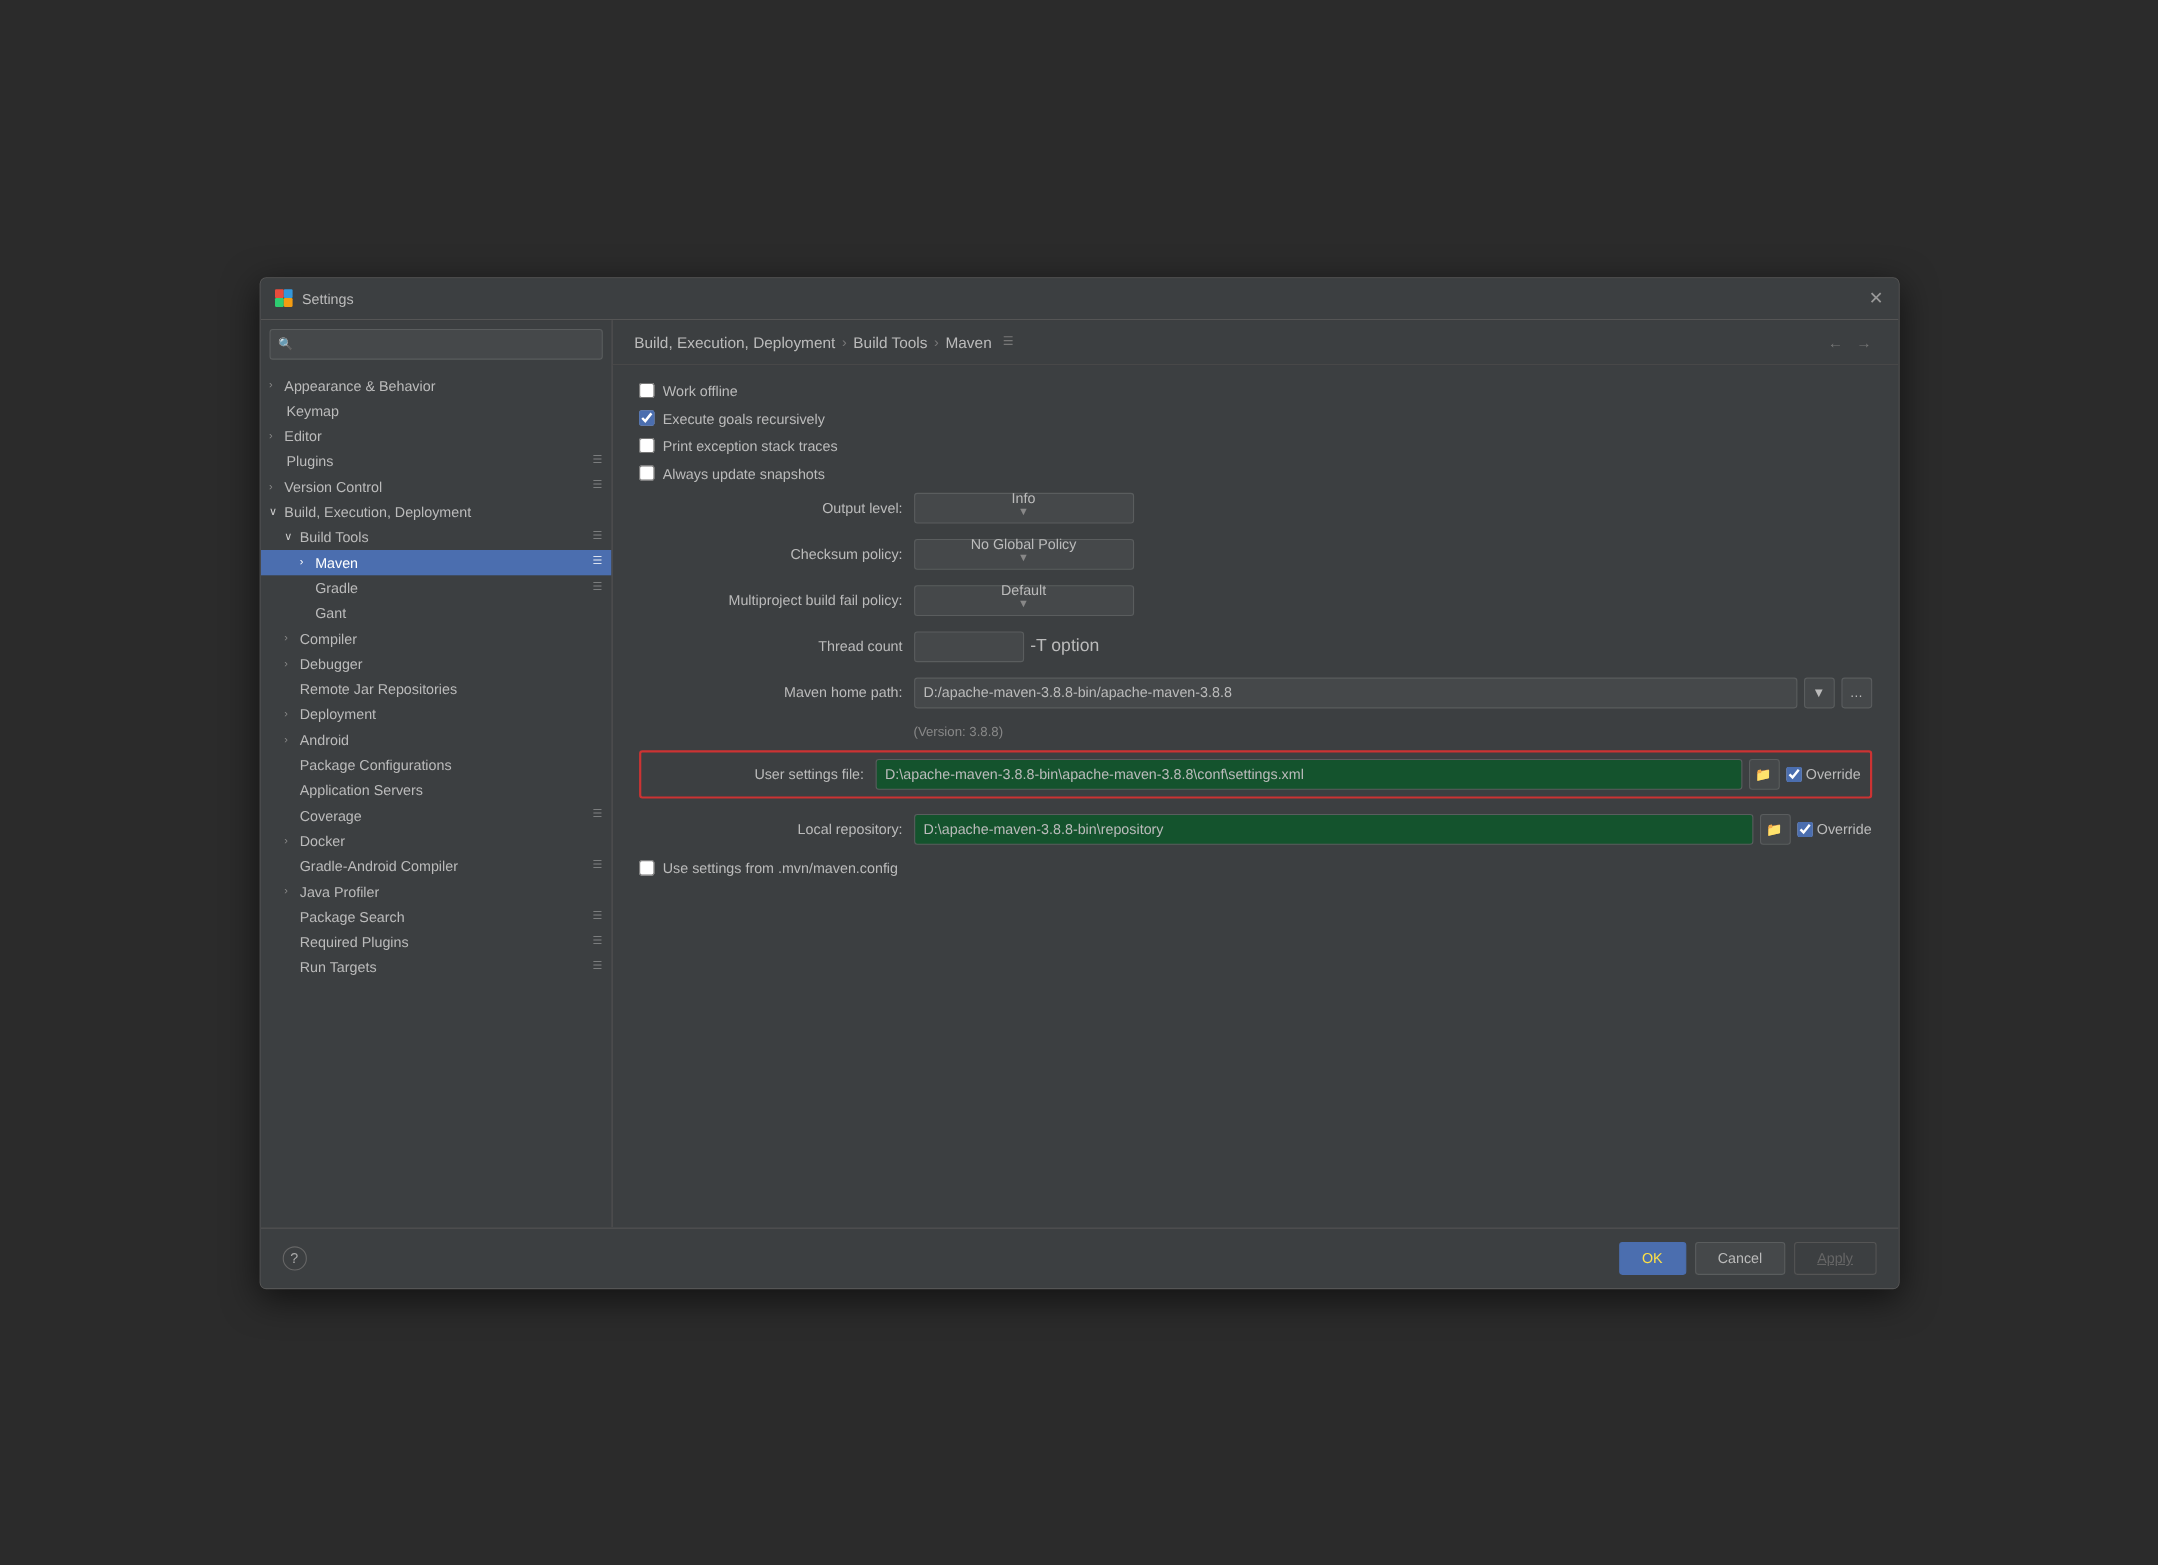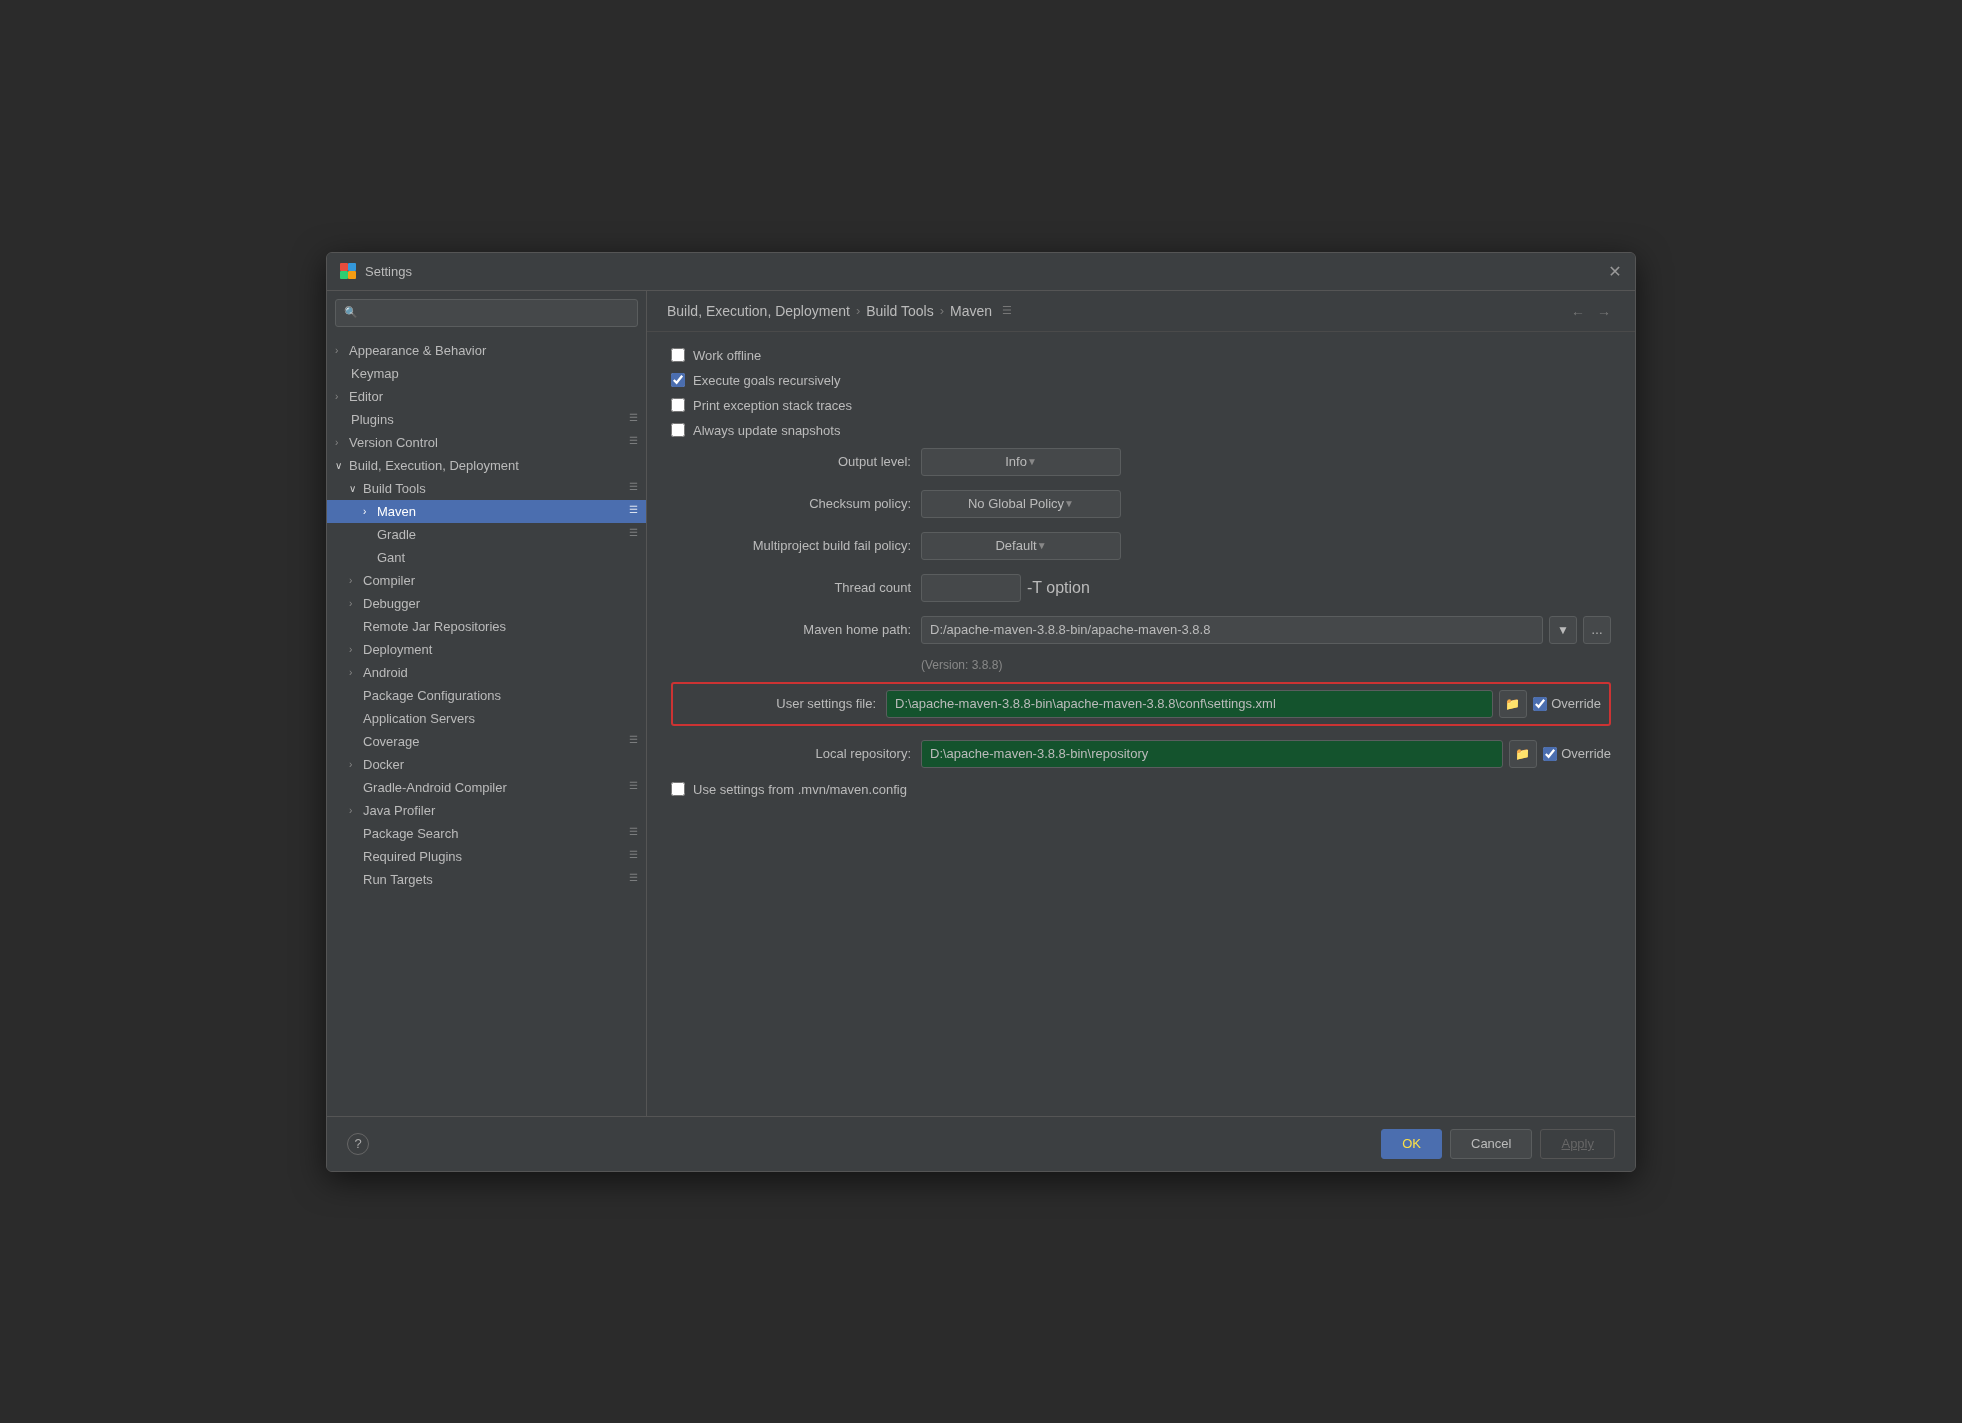--- a/index.html
+++ b/index.html
@@ -7,21 +7,21 @@
       background: #2b2b2b;
       font-family: 'Segoe UI', Arial, sans-serif;
       font-size: 13px;
       color: #bbbbbb;
       display: flex;
       justify-content: center;
       align-items: center;
       min-height: 100vh;
     }
     .dialog {
-      width: 1310px;
+      width: 1491px;
       height: 920px;
       background: #3c3f41;
       border: 1px solid #555;
       border-radius: 6px;
       display: flex;
       flex-direction: column;
       overflow: hidden;
       box-shadow: 0 8px 32px rgba(0,0,0,0.6);
     }
     .title-bar {
@@ -182,22 +182,23 @@
       background: #45484a;
       border: 1px solid #5a5d5e;
       border-radius: 3px;
       color: #bbbbbb;
       padding: 4px 8px;
       height: 28px;
       width: 200px;
       cursor: pointer;
       display: flex;
       align-items: center;
-      justify-content: center;
-      font-size: 13px;
+      justify-content: flex-end;
+      font-size: 13px;
+      flex-direction: column;
     }
     .dropdown-select .arrow { color: #888; font-size: 10px; }
     .text-input {
       background: #45484a;
       border: 1px solid #5a5d5e;
       border-radius: 3px;
       color: #bbbbbb;
       padding: 4px 8px;
       height: 28px;
       font-size: 13px;

